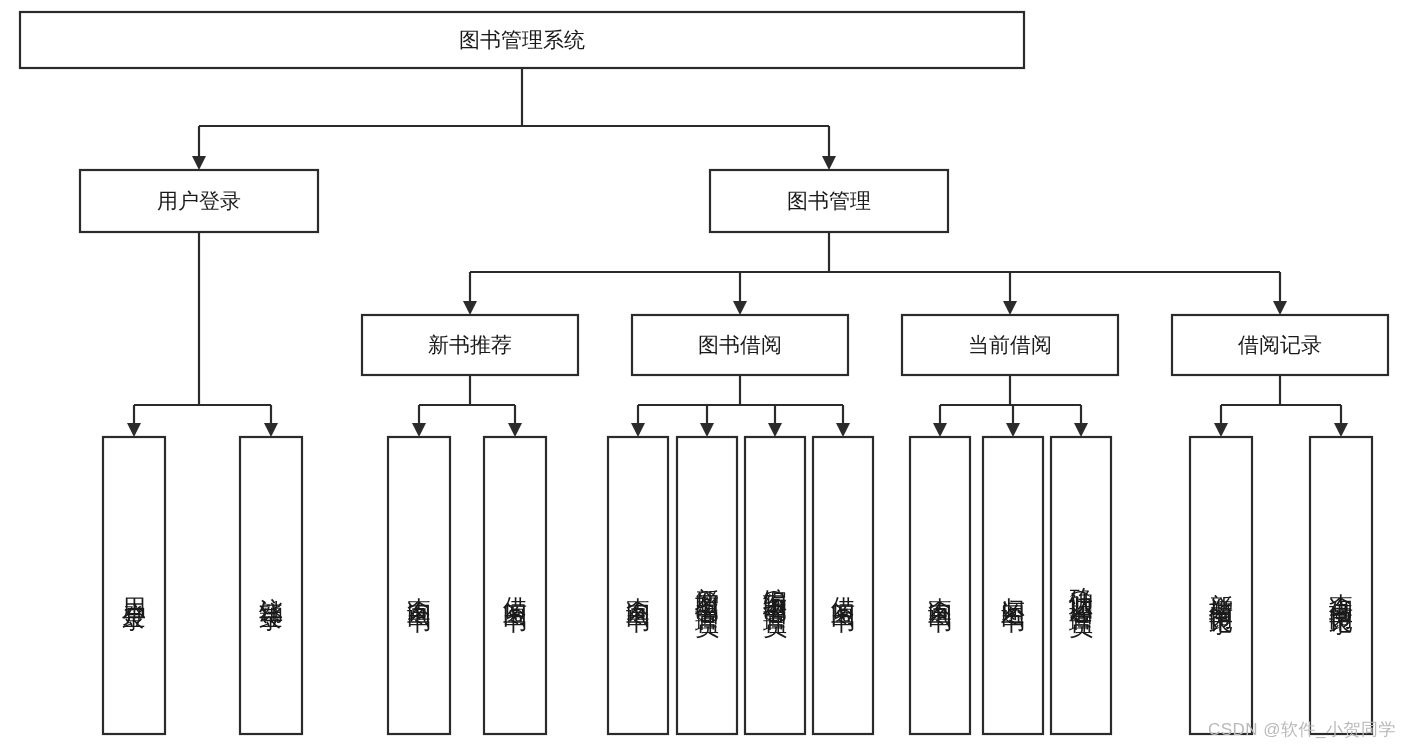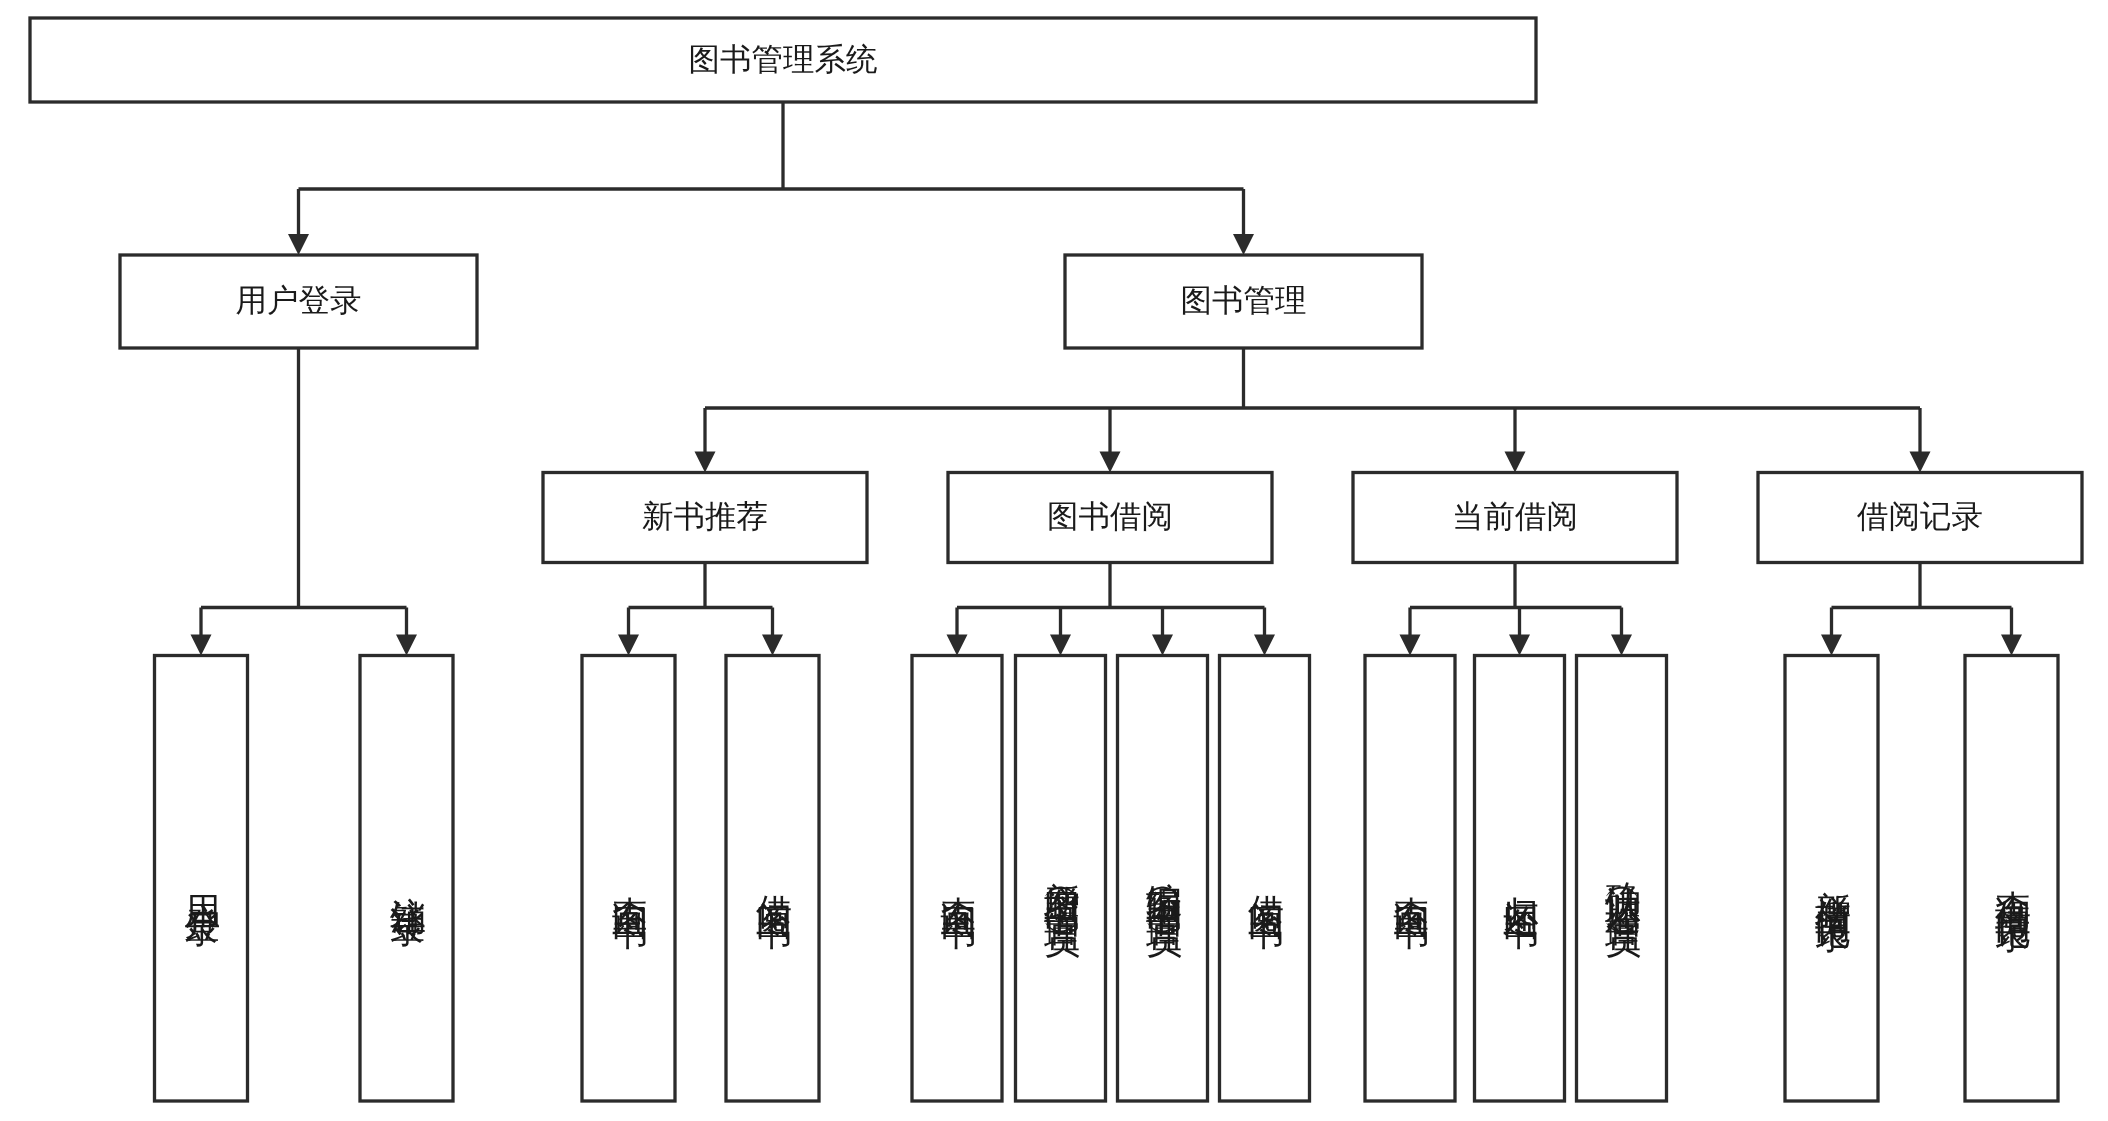--- a/index.html
+++ b/index.html
@@ -175,14 +175,15 @@
       <div class="leaf-label" style="left: 677px; top: 447px; width: 60px; height: 277px; display: flex; align-items: center; justify-content: center;">新增图书（管理员）</div>
       <div class="leaf-label" style="left: 745px; top: 447px; width: 60px; height: 277px; display: flex; align-items: center; justify-content: center;">编辑图书（管理员）</div>
       <div class="leaf-label" style="left: 813px; top: 447px; width: 60px; height: 277px; display: flex; align-items: center; justify-content: center;">借阅图书</div>
       <div class="leaf-label" style="left: 910px; top: 447px; width: 60px; height: 277px; display: flex; align-items: center; justify-content: center;">查询图书</div>
       <div class="leaf-label" style="left: 983px; top: 447px; width: 60px; height: 277px; display: flex; align-items: center; justify-content: center;">归还图书</div>
       <div class="leaf-label" style="left: 1051px; top: 447px; width: 60px; height: 277px; display: flex; align-items: center; justify-content: center;">确认归还（管理员）</div>
       <div class="leaf-label" style="left: 1190px; top: 447px; width: 62px; height: 277px; display: flex; align-items: center; justify-content: center;">新增借阅记录</div>
       <div class="leaf-label" style="left: 1310px; top: 447px; width: 62px; height: 277px; display: flex; align-items: center; justify-content: center;">查询借阅记录</div>
     </div>
 
+  <div class="watermark">CSDN @软件_小贺同学</div>
 
 </div>
 
 </body></html>

